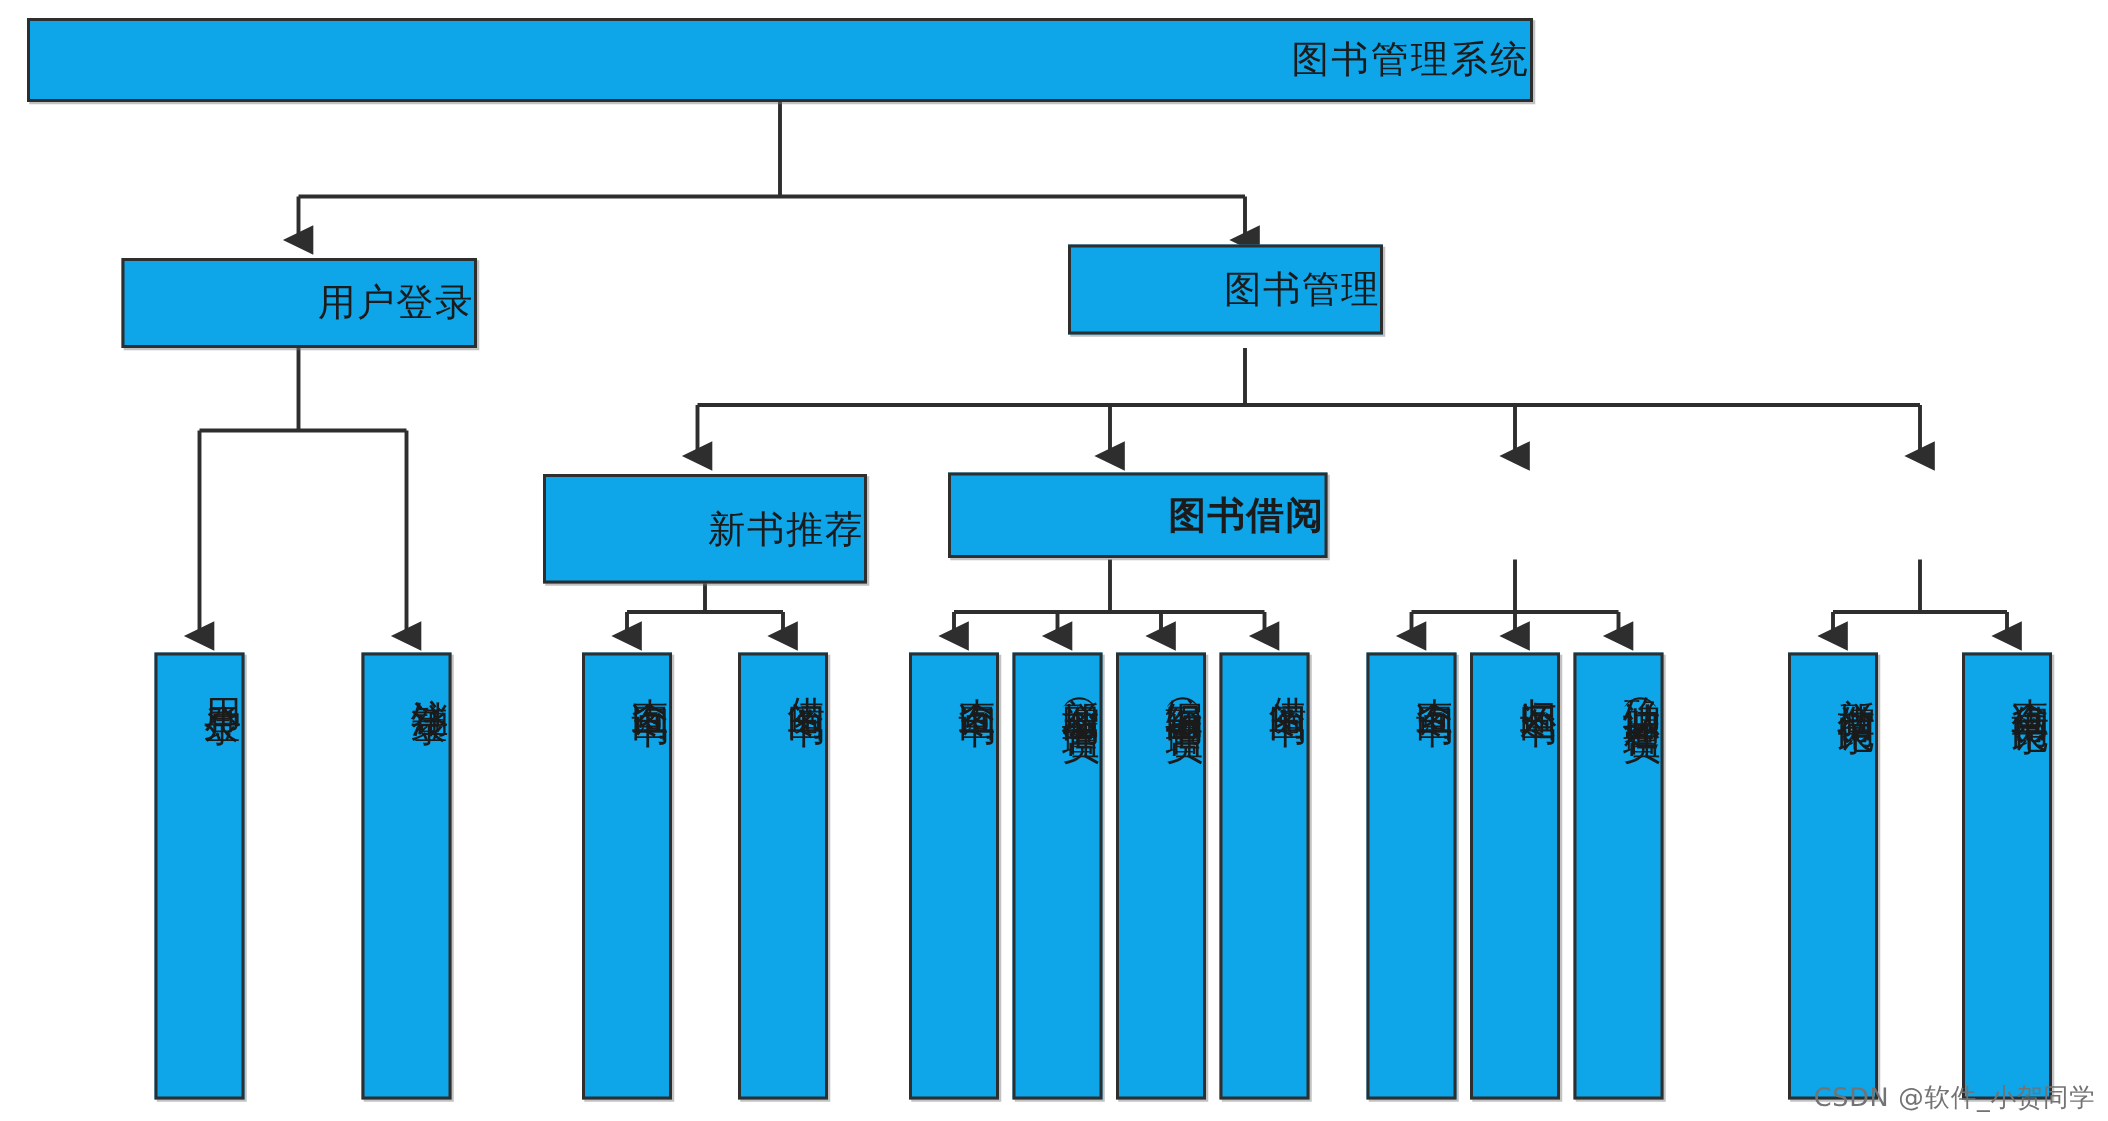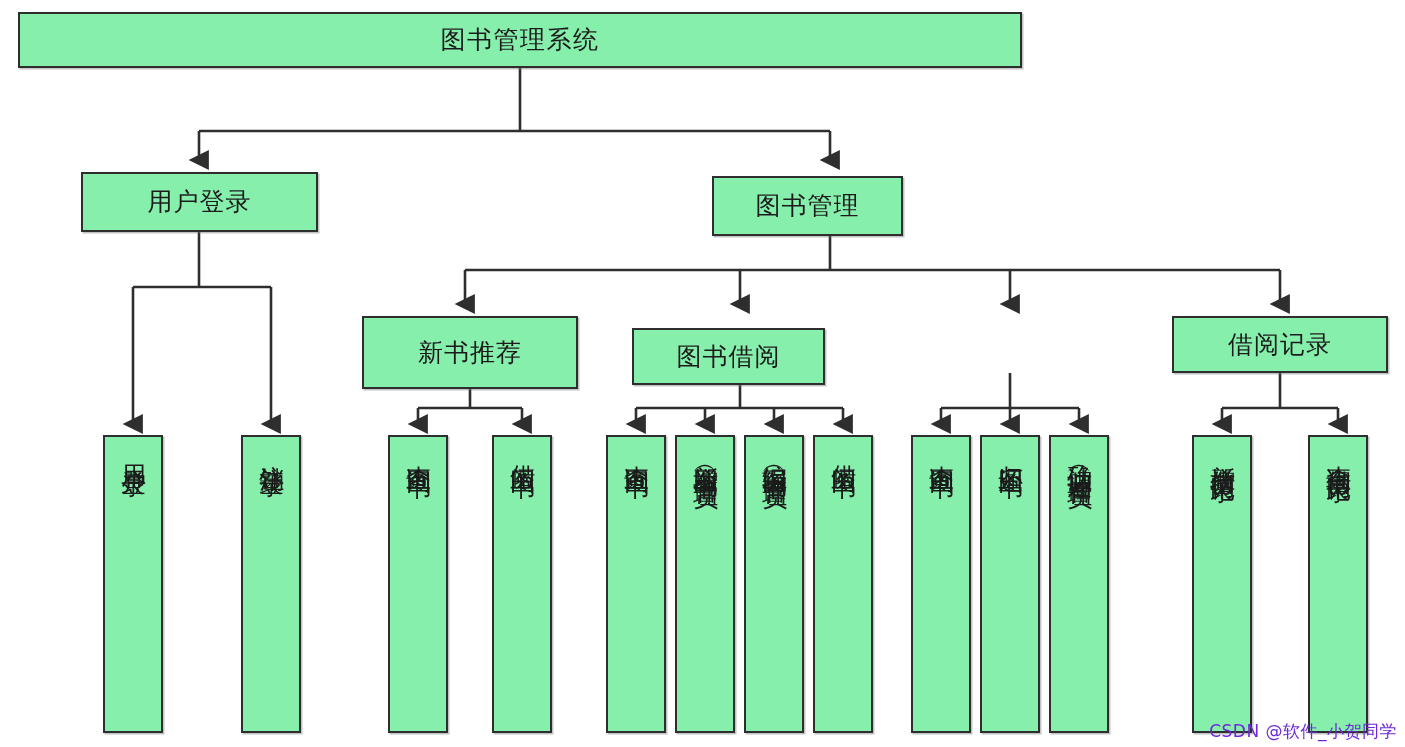--- a/index.html
+++ b/index.html
@@ -23,24 +23,24 @@
     left: 0;
     top: 0;
     width: 1405px;
     height: 747px;
     pointer-events: none;
   }
   .node {
     position: absolute;
     box-sizing: border-box;
     border: 2.5px solid #2e2e2e;
-    background: #86efac;
+    background: #0ea5e9;
     display: flex;
     align-items: center;
-    justify-content: center;
+    justify-content: flex-end;
     color: #1b1b1b;
     box-shadow: 1.5px 1.5px 0 rgba(120,120,120,0.45);
   }
   .node-label {
     display: block;
     text-align: center;
     line-height: 1.18;
     white-space: nowrap;
   }
   
@@ -63,21 +63,21 @@
     font-size: 25px;
     line-height: 1.06;
     letter-spacing: 3px;
     white-space: nowrap;
   }
   .watermark {
     position: absolute;
     right: 8px;
     bottom: 4px;
     font-size: 17px;
-    color: #6d28d9;
+    color: #737373;
     letter-spacing: 0.5px;
     white-space: nowrap;
     font-family: "DejaVu Sans", "Liberation Sans", sans-serif;
   }
 </style>
 </head>
 <body>
 
 <div id="diagram-canvas">
 
@@ -131,32 +131,29 @@
     </g>
   </svg>
 
   <div class="node horiz root" style="left:18px; top:12px; width:1004px; height:56px;">
     <span class="node-label">图书管理系统</span>
   </div>
 
   <div class="node horiz" style="left:81px; top:172px; width:237px; height:60px;">
     <span class="node-label">用户登录</span>
   </div>
-  <div class="node horiz" style="left:712px; top:176px; width:191px; height:60px;">
+  <div class="node horiz" style="left:712px; top:163px; width:210px; height:60px;">
     <span class="node-label">图书管理</span>
   </div>
 
   <div class="node horiz" style="left:362px; top:316px; width:216px; height:73px;">
     <span class="node-label">新书推荐</span>
   </div>
-  <div class="node horiz" style="left:632px; top:328px; width:193px; height:57px;">
+  <div class="node horiz" style="left:632px; top:315px; width:253px; height:57px;font-weight:bold;">
     <span class="node-label">图书借阅</span>
-  </div>
-  <div class="node horiz" style="left:1172px; top:316px; width:216px; height:57px;">
-    <span class="node-label">借阅记录</span>
   </div>
 
   <div class="node vert" style="left:103px; top:435px; width:60px; height:298px;">
     <span class="node-label">用户登录</span>
   </div>
   <div class="node vert" style="left:241px; top:435px; width:60px; height:298px;">
     <span class="node-label">注销登录</span>
   </div>
 
   <div class="node vert" style="left:388px; top:435px; width:60px; height:298px;">

